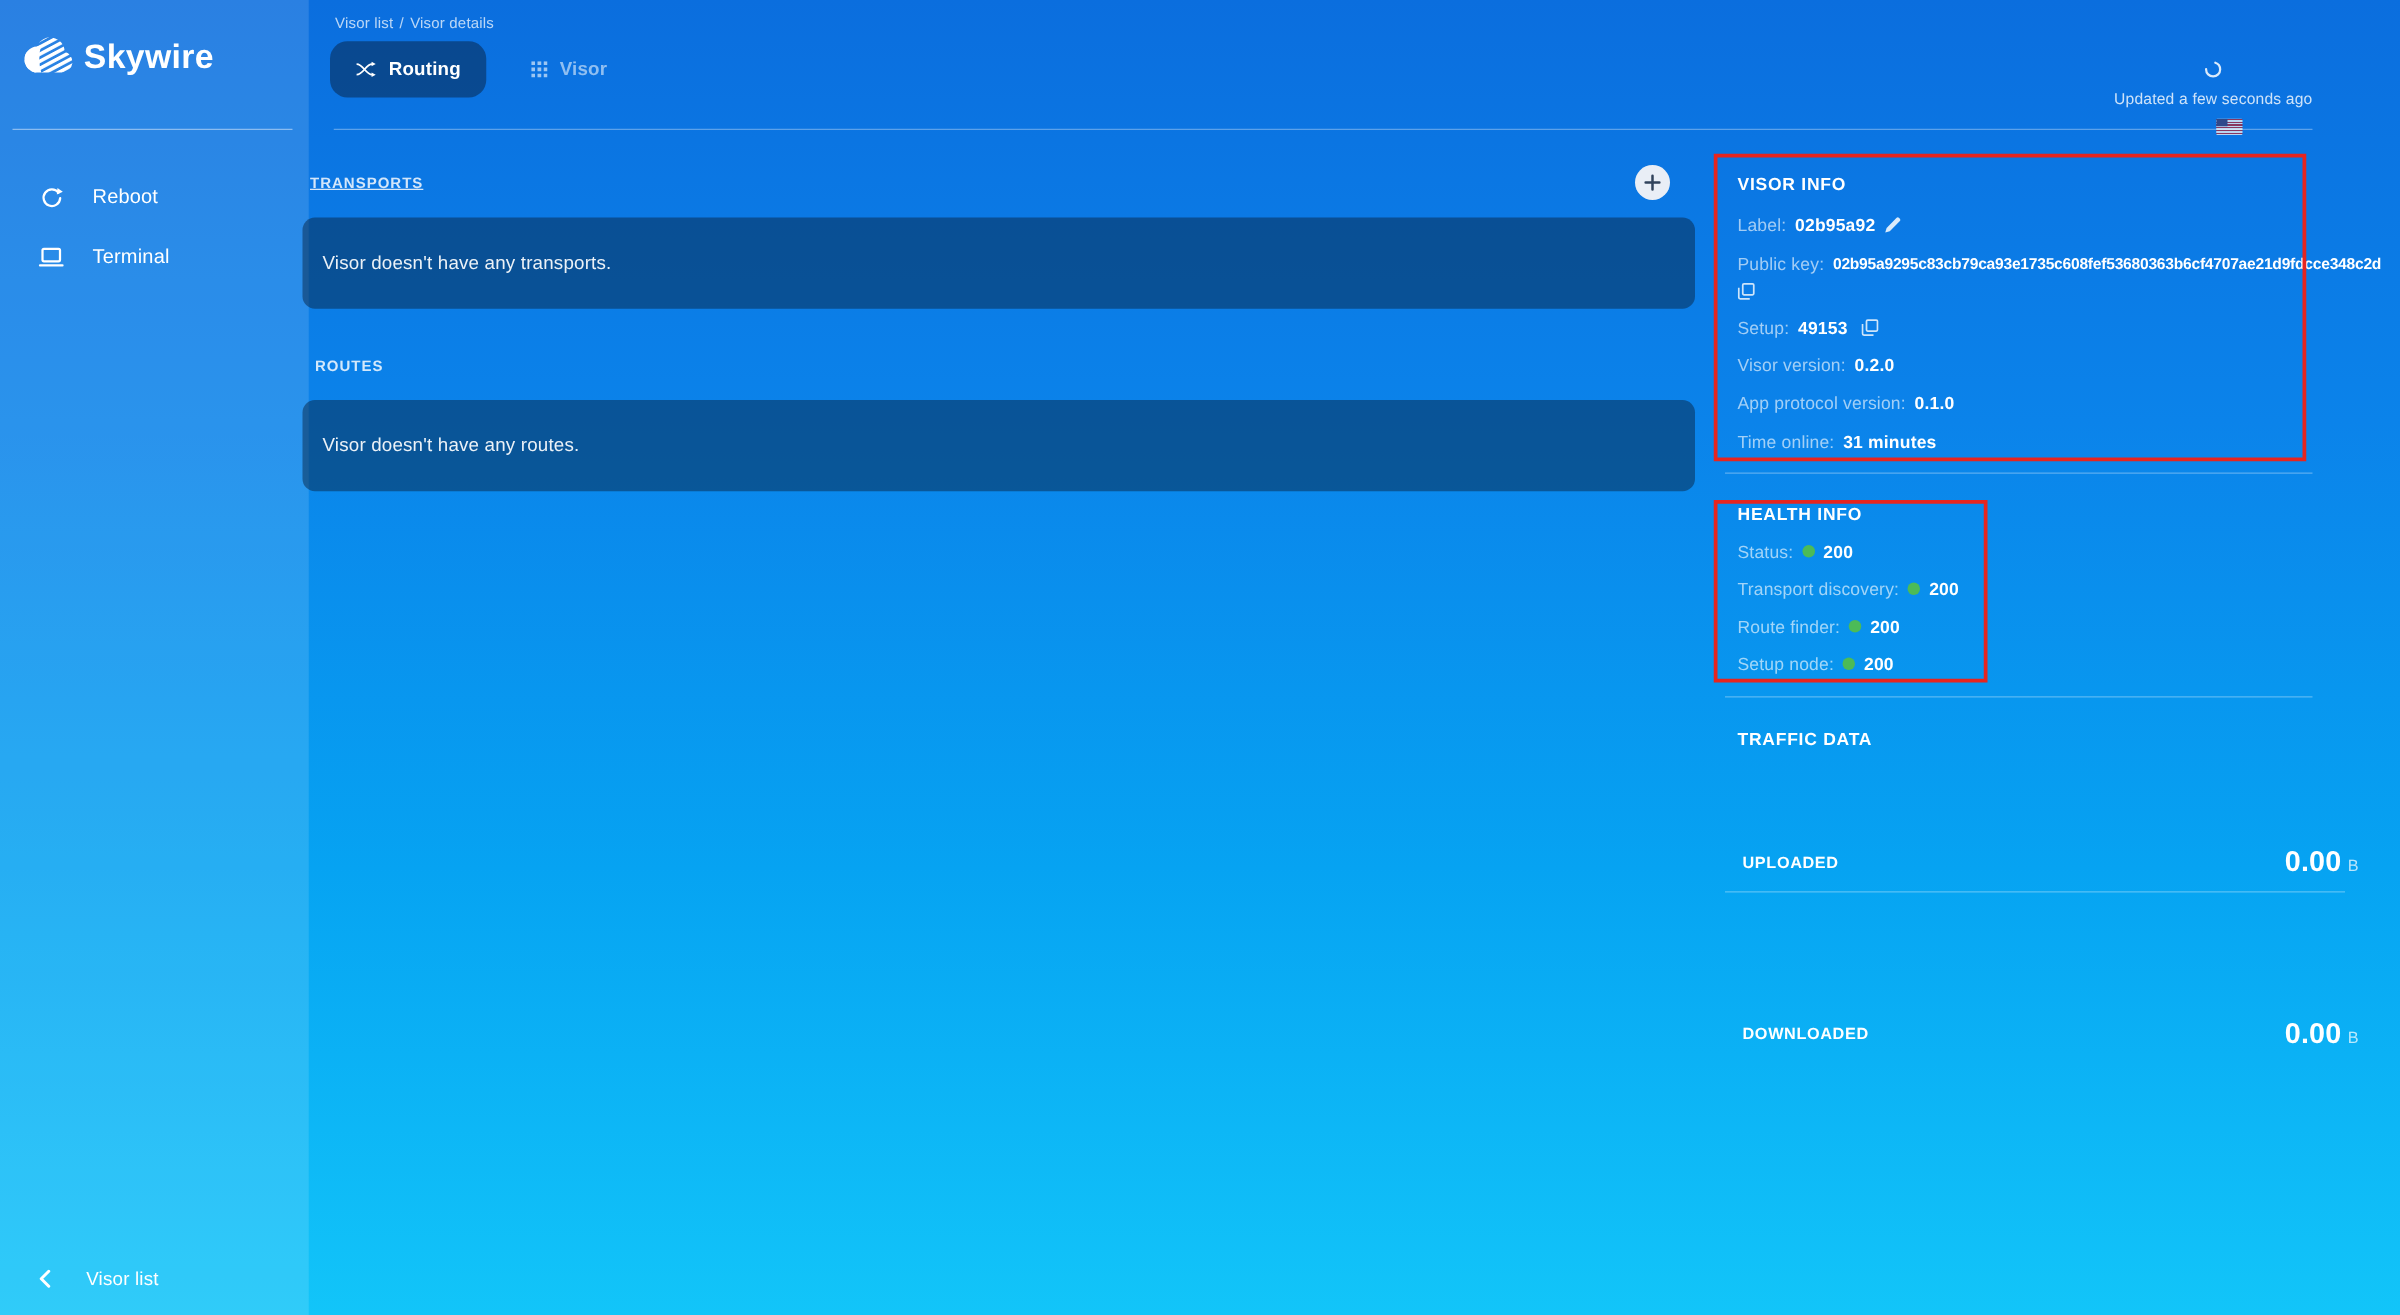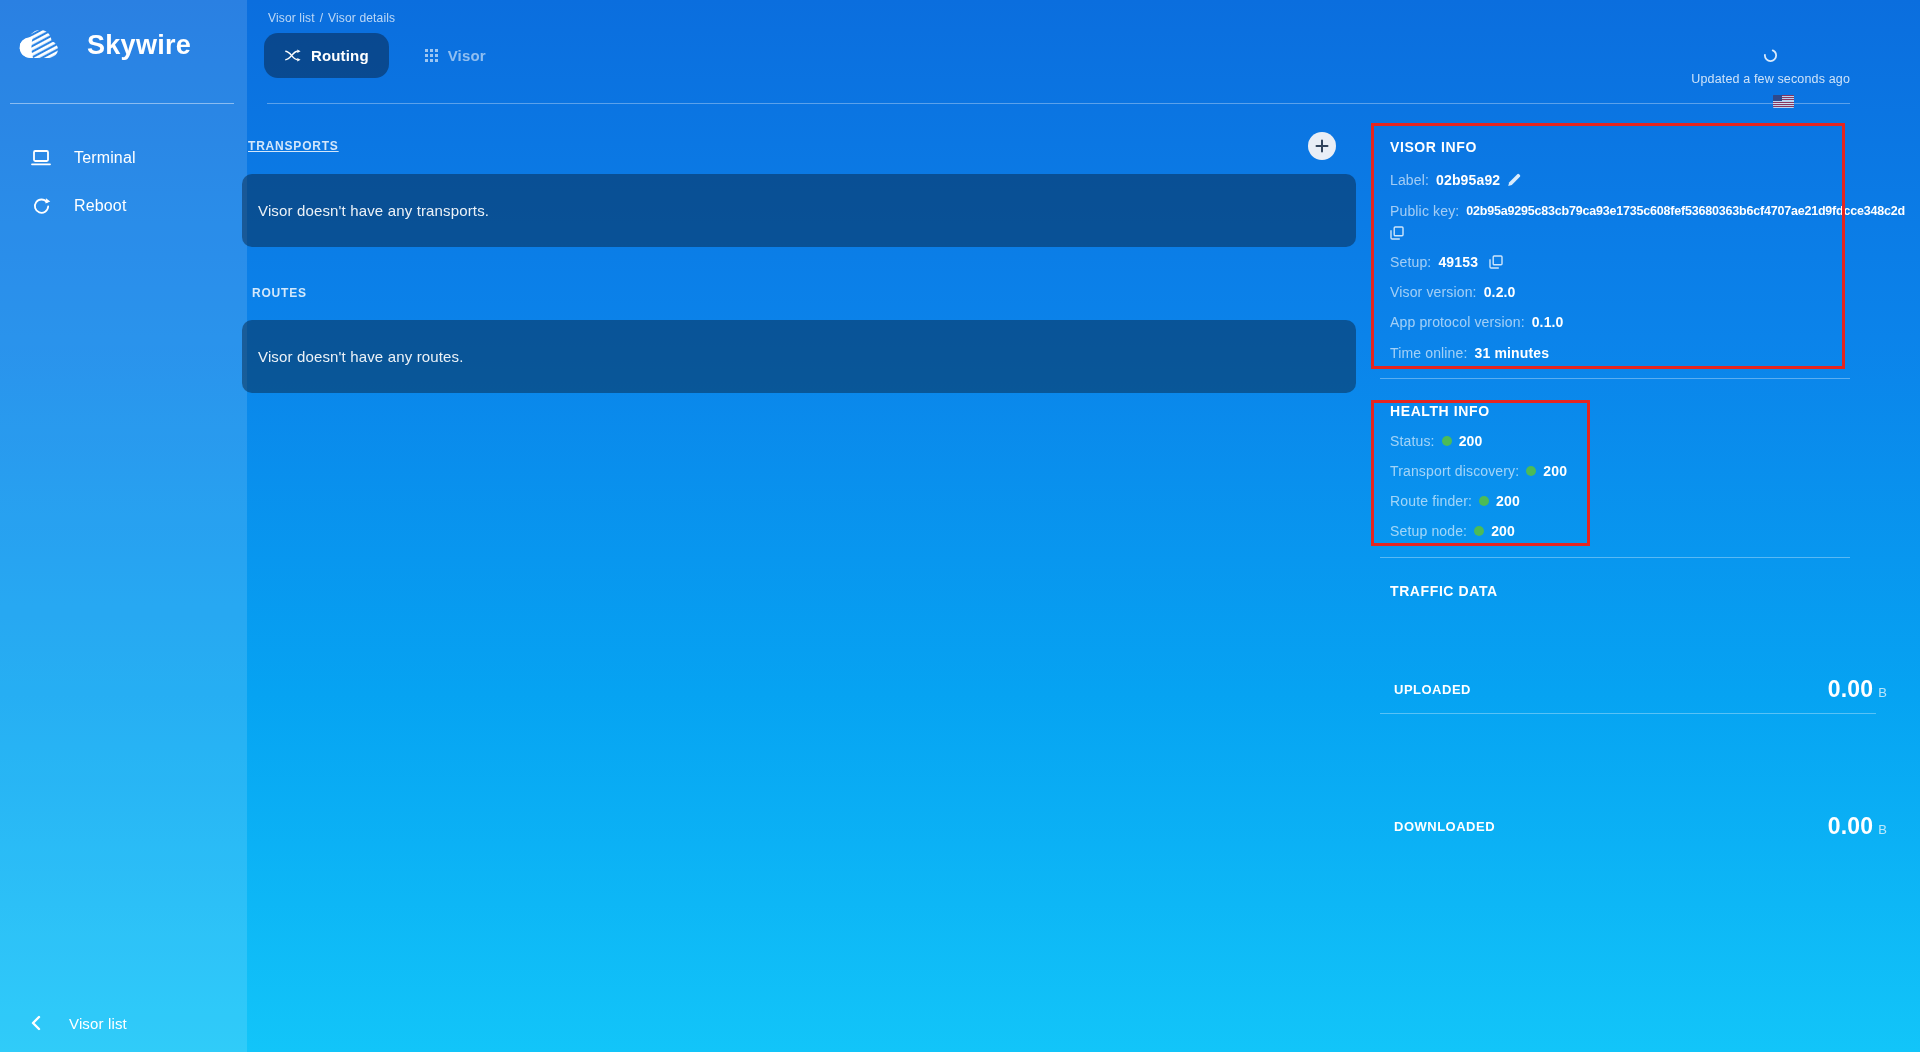--- a/index.html
+++ b/index.html
@@ -7,21 +7,21 @@
   body { font-family:"Liberation Sans", sans-serif; letter-spacing:.15px; }
   .screen {
     position:relative; width:1920px; height:1052px; overflow:hidden; color:#fff;
     background:linear-gradient(180deg,#0b6ede 0%, #0b83ea 32%, #06a3f2 66%, #12c5f9 100%);
   }
   
   .sidebar {
     position:absolute; left:0; top:0; width:247px; height:100%;
     background:rgba(255,255,255,.13);
   }
-  .brand { position:absolute; left:17px; top:27px; display:flex; align-items:center; gap:24px; }
+  .brand { position:absolute; left:17px; top:27px; display:flex; align-items:center; gap:4px; }
   .brand-text { font-size:27px; font-weight:700; letter-spacing:.3px; }
   .side-divider { position:absolute; left:10px; top:103px; width:224px; height:1px; background:rgba(255,255,255,.45); }
   .side-nav { position:absolute; left:0; top:134px; width:100%; }
   .side-item { height:48px; display:flex; align-items:center; padding-left:30px; gap:22px; cursor:pointer; font-size:16px; }
   .side-item .ic { width:22px; display:flex; justify-content:center; }
   .side-back { position:absolute; left:30px; bottom:8px; height:42px; display:flex; align-items:center; gap:28px; font-size:15px; cursor:pointer; }
   
   .breadcrumb { position:absolute; left:268px; top:11px; font-size:12px; color:rgba(255,255,255,.72); }
   .breadcrumb .sep { margin:0 5px; }
   .tabs { position:absolute; left:264px; top:33px; display:flex; gap:16px; }
@@ -77,35 +77,35 @@
           <path d="M12.5 10.2 A9 9 0 0 0 13.5 31 L16 31 A 40 40 0 0 1 16 9 z" fill="#ffffff"></path>
         </svg>
       </span>
       <span class="brand-text">Skywire</span>
     </div>
     <div class="side-divider"></div>
 
     <nav class="side-nav">
       <div class="side-item">
         <span class="ic">
+          <svg width="19" height="19" viewBox="0 0 20 20">
+            <path d="M15.6 5.4 A7 7 0 1 0 17 10" fill="none" stroke="#fff" stroke-width="1.9" stroke-linecap="round"></path>
+            <polygon points="14.2,6.9 14.7,1.4 19.2,4.7" fill="#fff"></polygon>
+          </svg>
+        </span>
+        <span>Reboot</span>
+      </div>
+      <div class="side-item">
+        <span class="ic">
           <svg width="22" height="18" viewBox="0 0 22 18">
             <rect x="4" y="2" width="14" height="10" rx="1.2" fill="none" stroke="#fff" stroke-width="1.8"></rect>
             <path d="M2 15.3 h18" stroke="#fff" stroke-width="1.8" stroke-linecap="round"></path>
           </svg>
         </span>
         <span>Terminal</span>
-      </div>
-      <div class="side-item">
-        <span class="ic">
-          <svg width="19" height="19" viewBox="0 0 20 20">
-            <path d="M15.6 5.4 A7 7 0 1 0 17 10" fill="none" stroke="#fff" stroke-width="1.9" stroke-linecap="round"></path>
-            <polygon points="14.2,6.9 14.7,1.4 19.2,4.7" fill="#fff"></polygon>
-          </svg>
-        </span>
-        <span>Reboot</span>
       </div>
     </nav>
 
     <div class="side-back">
       <span>
         <svg width="11" height="16" viewBox="0 0 11 16">
           <path d="M9 2 L3 8 L9 14" fill="none" stroke="#fff" stroke-width="2.4" stroke-linecap="round" stroke-linejoin="round"></path>
         </svg>
       </span>
       <span>Visor list</span>

